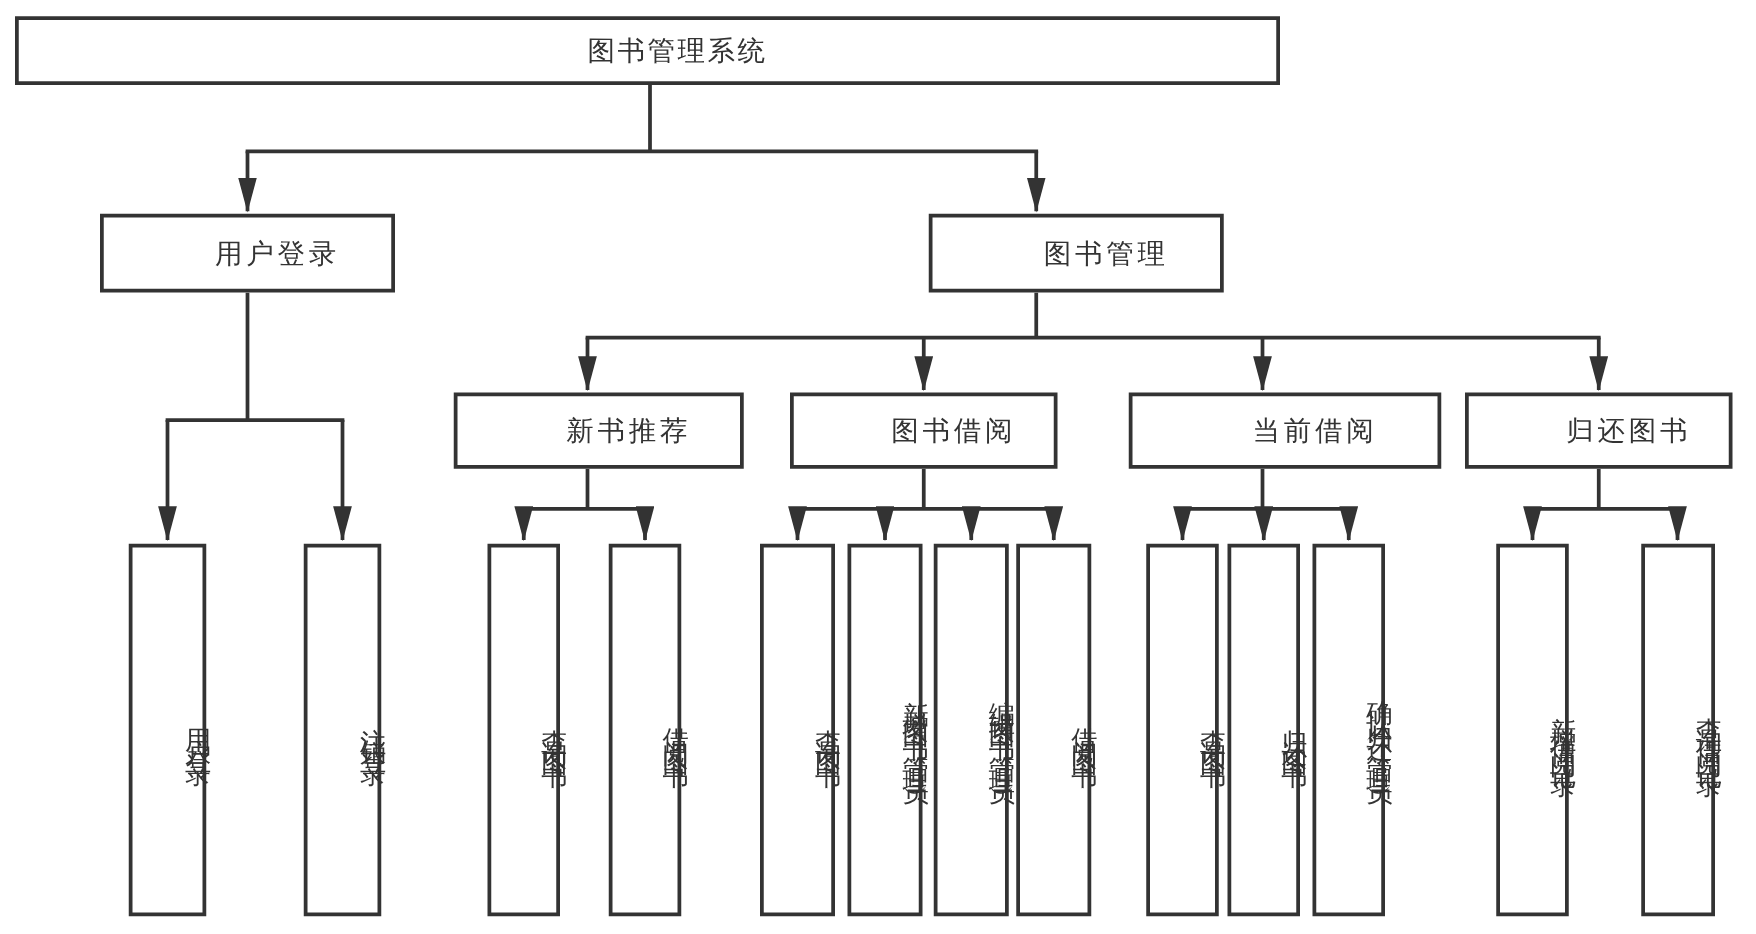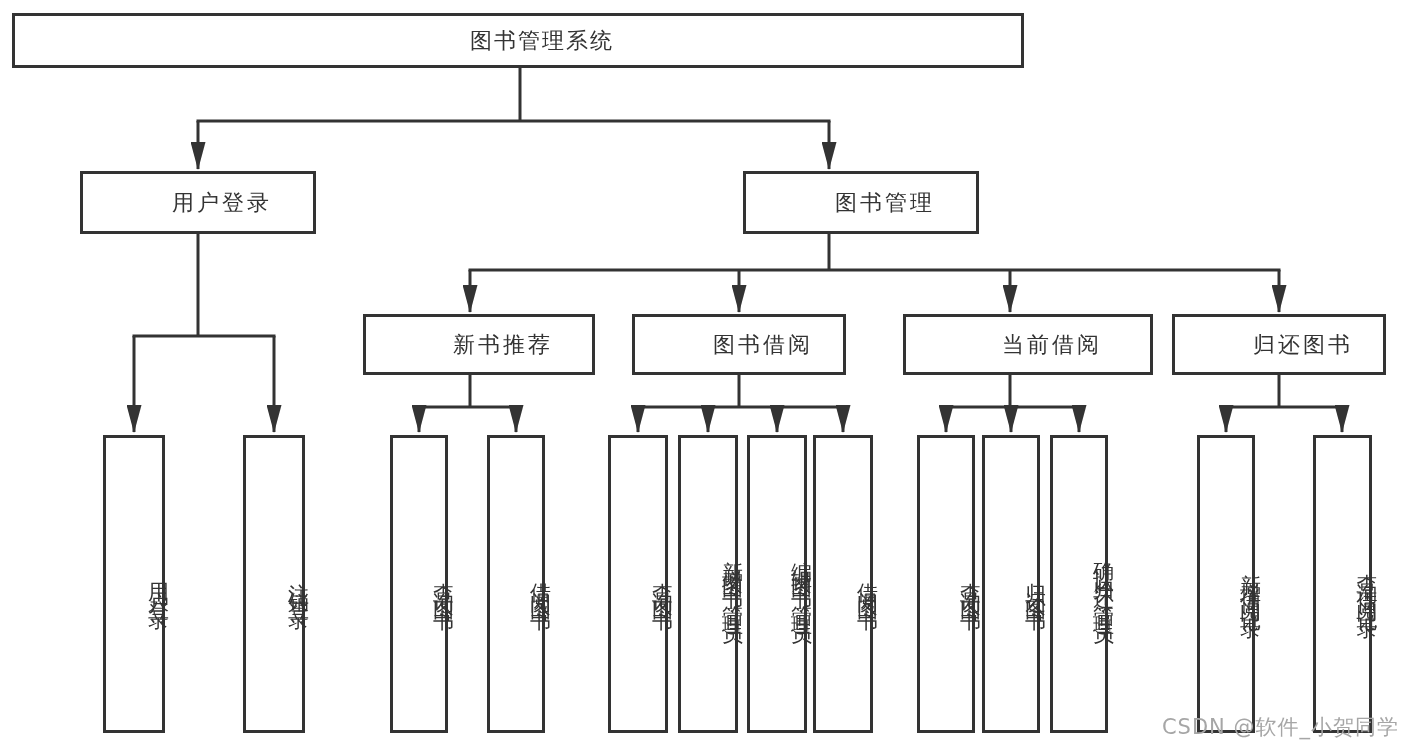--- a/index.html
+++ b/index.html
@@ -180,15 +180,14 @@
     <span>确认归还（管理员）</span>
   </div>
 
   <div class="node vnode" style="left:1197px; top:435px; width:58px; height:298px;">
     <span>新增借阅记录</span>
   </div>
   <div class="node vnode" style="left:1313px; top:435px; width:59px; height:298px;">
     <span>查询借阅记录</span>
   </div>
 
-  <div class="watermark">CSDN @软件_小贺同学</div>
 
 </div>
 
 </body></html>

